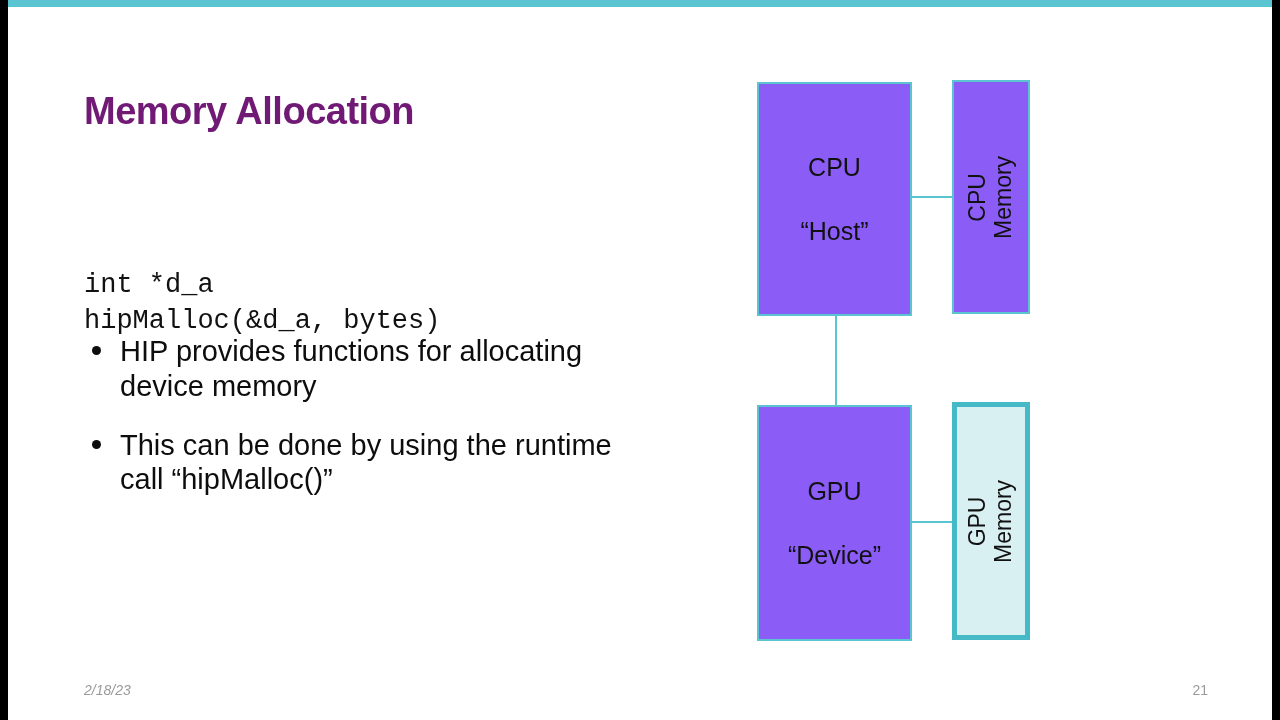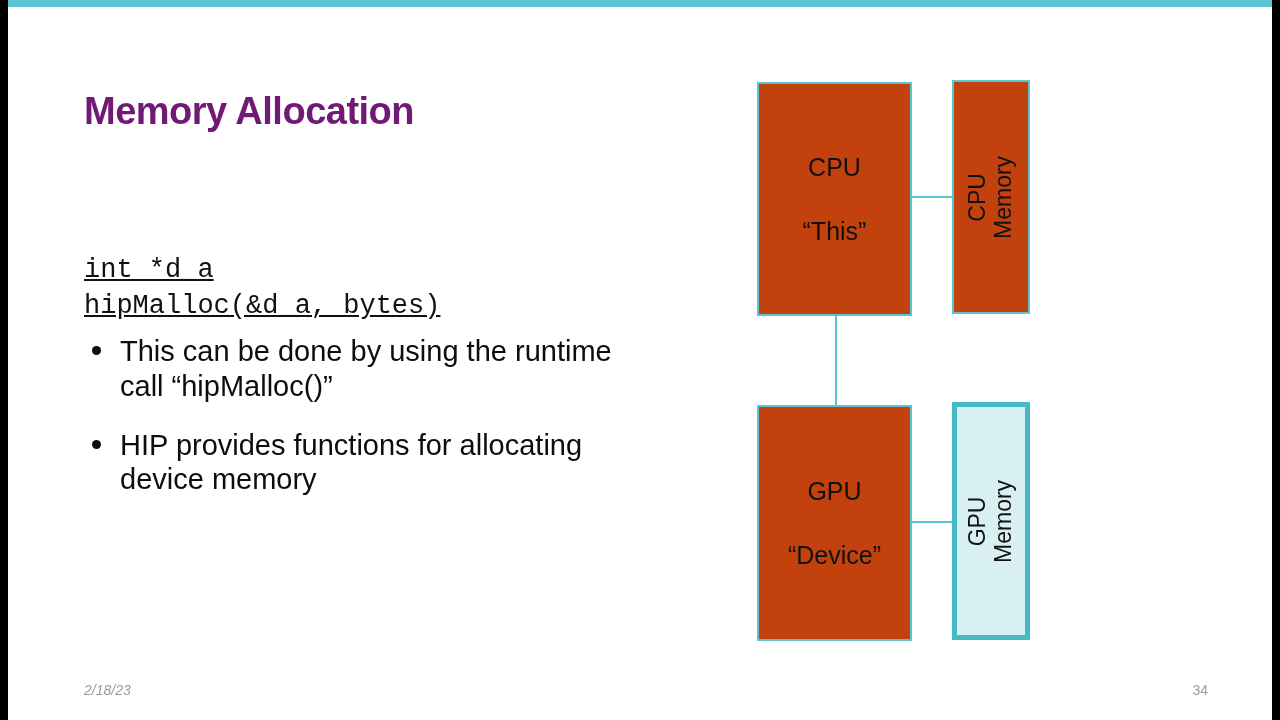--- a/index.html
+++ b/index.html
@@ -50,27 +50,26 @@
     top: 66px;
     font-size: 38px;
     line-height: 1.1;
     color: #701a75;
     letter-spacing: -0.5px;
     white-space: nowrap;
   }
   .code-block {
     position: absolute;
     left: 76px;
-    top: 225px;
+    top: 240px;
     font-family: "Liberation Mono", "DejaVu Sans Mono", monospace;
     font-size: 27px;
     line-height: 1.35;
     color: #111111;
     white-space: pre;
-    text-decoration: underline;
   }
   .bullets {
     position: absolute;
     left: 76px;
     top: 334px;
     width: 560px;
   }
   .bullet {
     position: relative;
     padding-left: 36px;
@@ -96,21 +95,21 @@
     top: 0;
     width: 1264px;
     height: 720px;
     pointer-events: none;
   }
   .diagram > * { pointer-events: auto; }
 
   .dbox {
     position: absolute;
     border: 2px solid #5bc4d1;
-    background: #c2410c;
+    background: #8b5cf6;
     box-sizing: border-box;
     display: flex;
     flex-direction: column;
     align-items: center;
     justify-content: center;
   }
   .dbox.highlight {
     border: 5px solid #46b9c7;
     background: #d9f0f3;
   }
@@ -182,37 +181,37 @@
     <div class="accent-bar"></div>
 
     <h1 class="title">Memory Allocation</h1>
 
     <pre class="code-block">int *d_a
 hipMalloc(&amp;d_a, bytes)</pre>
 
     <div class="bullets">
       <div class="bullet">
         <span class="dot"></span>
-        <span>This can be done by using the runtime call “hipMalloc()”</span>
+        <span>HIP provides functions for allocating device memory</span>
       </div>
       <div class="bullet">
         <span class="dot"></span>
-        <span>HIP provides functions for allocating device memory</span>
+        <span>This can be done by using the runtime call “hipMalloc()”</span>
       </div>
     </div>
 
     <div class="diagram">
 
       <div class="connector conn-cpu-gpu"></div>
       <div class="connector conn-cpu-mem"></div>
       <div class="connector conn-gpu-mem"></div>
 
       <div class="dbox box-cpu">
         <span class="box-line">CPU</span>
-        <span class="box-line second">“This”</span>
+        <span class="box-line second">“Host”</span>
       </div>
 
       <div class="dbox box-cpu-mem">
         <span class="vert-label">
           <span>CPU</span>
           <span class="l2">Memory</span>
         </span>
       </div>
 
       <div class="dbox box-gpu">
@@ -224,17 +223,17 @@
         <span class="vert-label">
           <span>GPU</span>
           <span class="l2">Memory</span>
         </span>
       </div>
 
     </div>
 
     <div class="footer">
       <span class="f-left">2/18/23</span>
-      <span class="f-right">34</span>
+      <span class="f-right">21</span>
     </div>
 
   </div>
 </div>
 
 </body></html>

